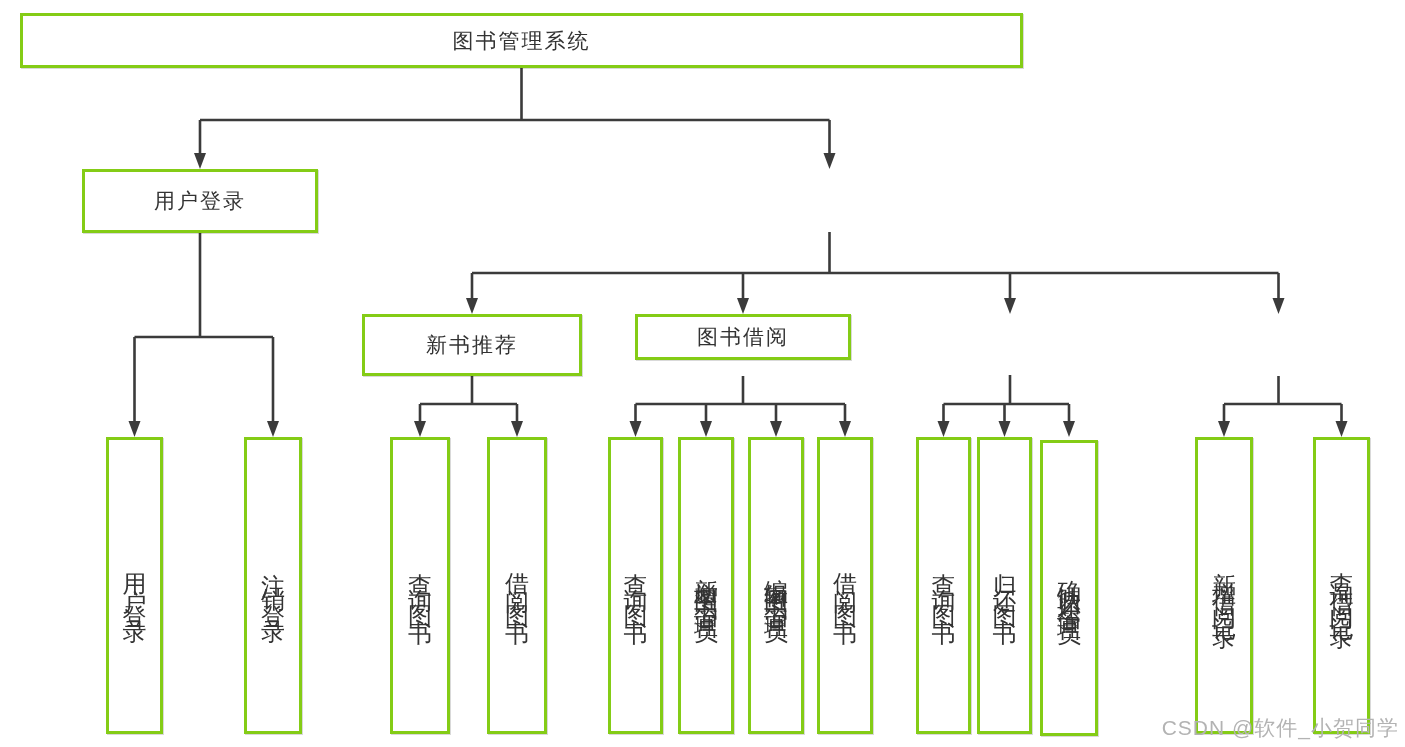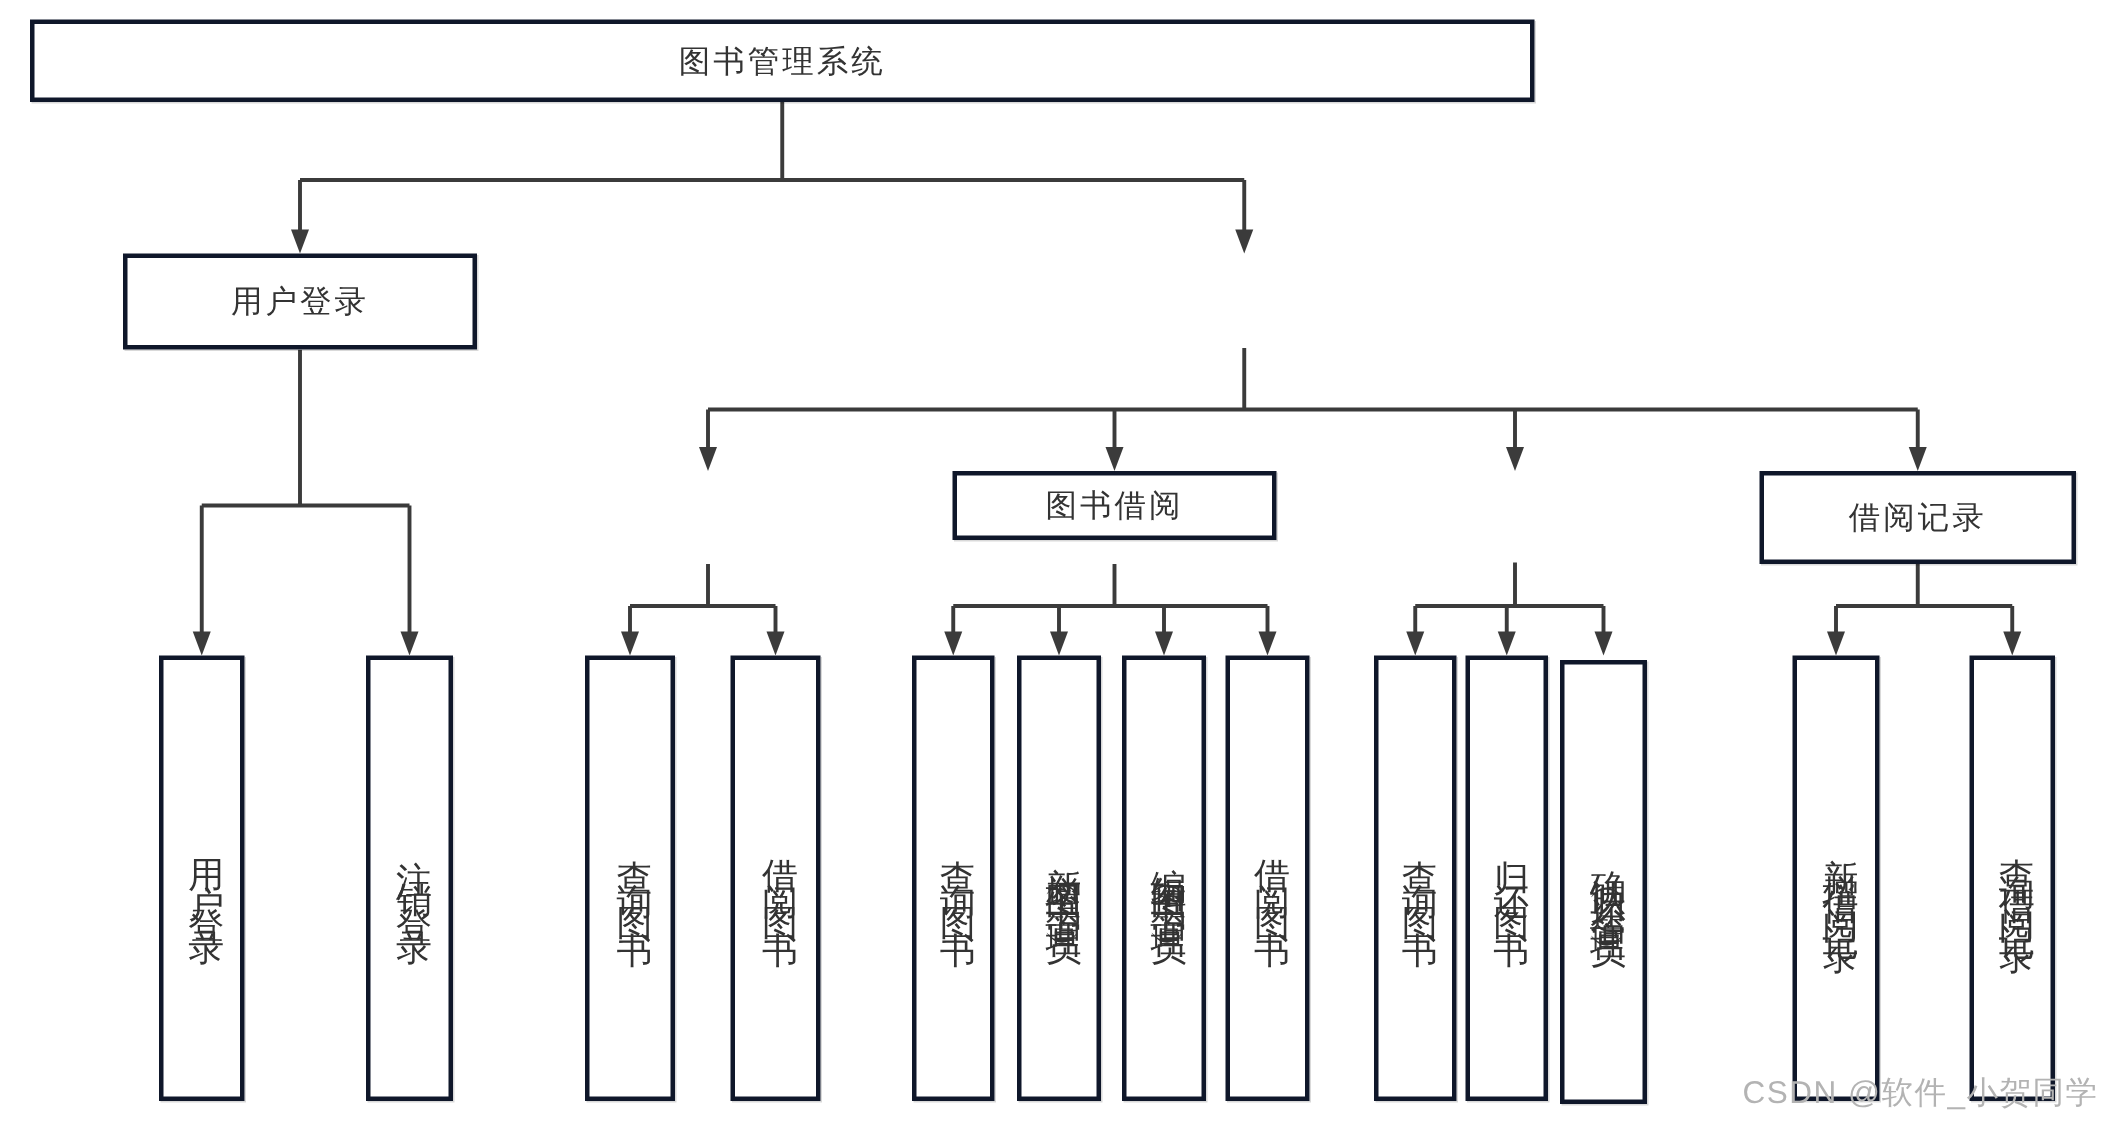--- a/index.html
+++ b/index.html
@@ -17,28 +17,27 @@
   .wires {
     position: absolute;
     left: 0; top: 0;
     width: 1405px; height: 747px;
     z-index: 0;
   }
 
   .box {
     position: absolute;
     background: #ffffff;
-    border: 3px solid #0f172a;
+    border: 3px solid #84cc16;
     display: flex;
     align-items: center;
     justify-content: center;
     color: #333333;
     z-index: 1;
     box-shadow: 1px 1px 0 rgba(0,0,0,0.15);
-    font-family: Liberation Mono, monospace;
   }
 
   .hbox span {
     font-size: 21px;
     letter-spacing: 2px;
     white-space: nowrap;
   }
 
   .leaf span {
     writing-mode: vertical-rl;
@@ -108,25 +107,25 @@
   </svg>
 
   <div class="box hbox" style="left:20px; top:13px; width:1003px; height:55px;">
     <span>图书管理系统</span>
   </div>
 
   <div class="box hbox" style="left:82px; top:169px; width:236px; height:64px;">
     <span>用户登录</span>
   </div>
 
+  <div class="box hbox" style="left:362px; top:314px; width:220px; height:62px;">
+    <span>新书推荐</span>
+  </div>
   <div class="box hbox" style="left:635px; top:314px; width:216px; height:46px;">
     <span>图书借阅</span>
-  </div>
-  <div class="box hbox" style="left:1173px; top:314px; width:211px; height:62px;">
-    <span>借阅记录</span>
   </div>
 
   <div class="box leaf" style="left:106px; top:437px; width:57px; height:297px;">
     <span class="ls16">用户登录</span>
   </div>
   <div class="box leaf" style="left:244px; top:437px; width:58px; height:297px;">
     <span class="ls16">注销登录</span>
   </div>
 
   <div class="box leaf" style="left:390px; top:437px; width:60px; height:297px;">

